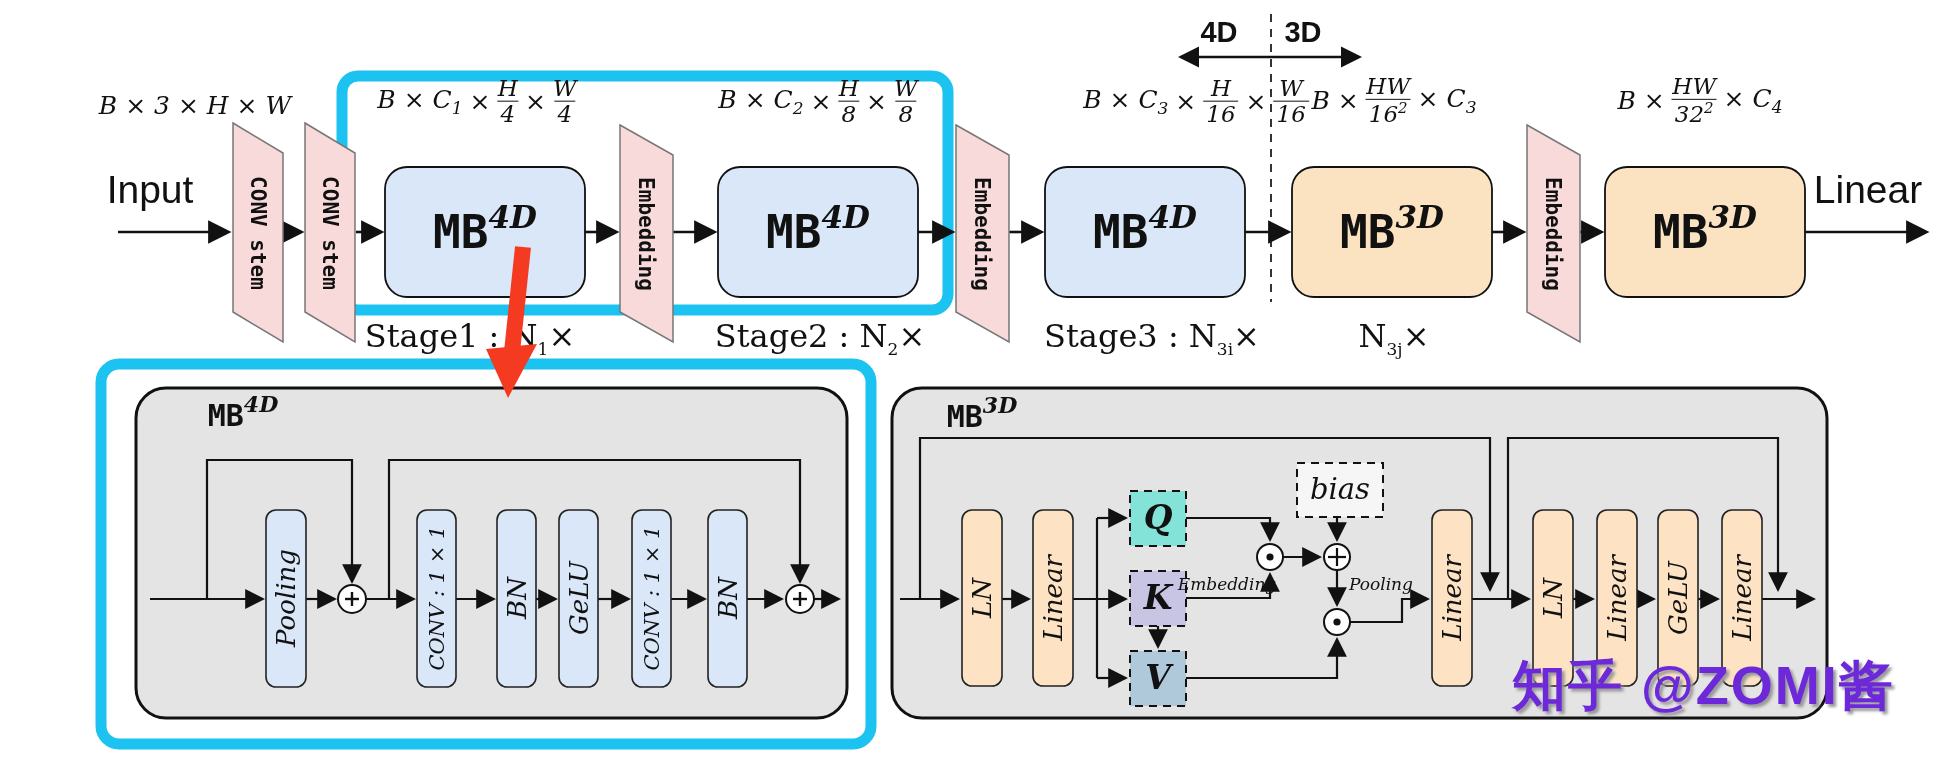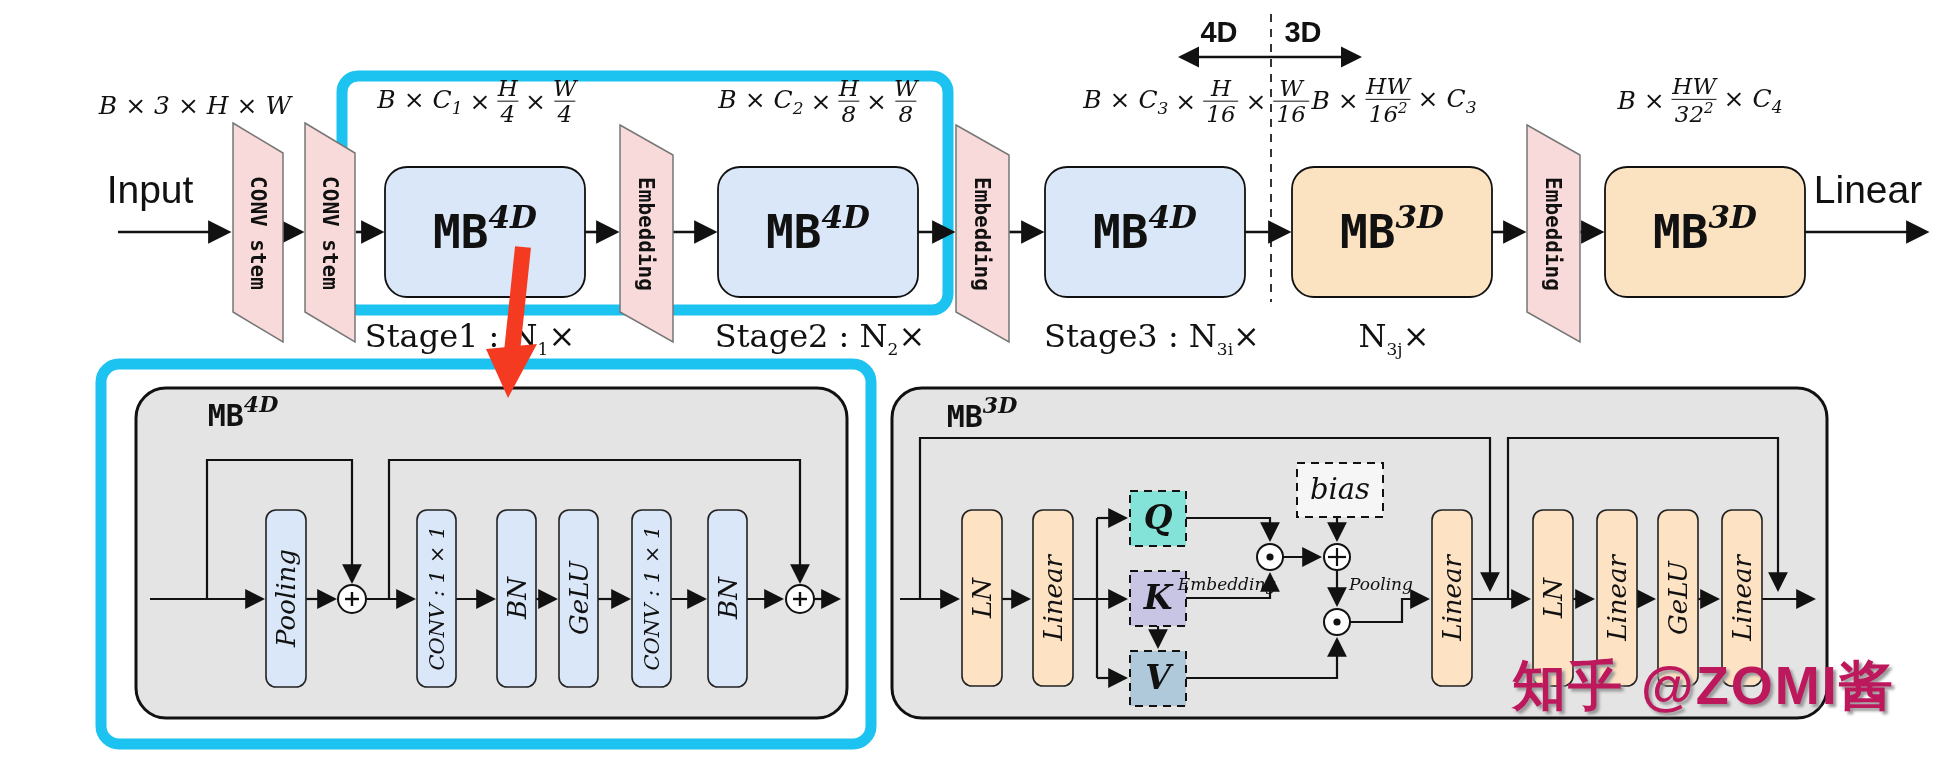--- a/index.html
+++ b/index.html
@@ -23,21 +23,21 @@
   .vlbl{position:absolute;transform:translate(-50%,-50%);z-index:3}
   .vlbl span{display:block;transform:rotate(-90deg);white-space:nowrap;
              font-family:"DejaVu Serif",serif;font-style:italic;font-size:26px}
   .vlbl.small span{font-size:21px}
   .plbl{position:absolute;transform:translate(-50%,-50%);z-index:3}
   .plbl span{display:block;transform:rotate(90deg);white-space:nowrap;
              font-family:"DejaVu Sans Mono",monospace;font-weight:bold;font-size:21px}
   .qkv{font-family:"DejaVu Serif",serif;font-style:italic;font-weight:600;font-size:33px}
   .bias{font-family:"DejaVu Serif",serif;font-style:italic;font-size:29px}
   .note{font-family:"DejaVu Serif",serif;font-style:italic;font-size:17px}
-  .wm{position:absolute;left:1512px;top:650px;z-index:6;font-size:54px;font-weight:bold;color:#be185d;
+  .wm{position:absolute;left:1512px;top:650px;z-index:6;font-size:54px;font-weight:bold;color:#6d28d9;
       text-shadow:3px 3px 3px #999;white-space:nowrap;letter-spacing:2px}
 </style>
 </head>
 <body>
 
 <div id="stage">
 
   <svg class="layer" width="1950" height="770" viewBox="0 0 1950 770">
     <defs>
       <marker id="ah" markerWidth="9" markerHeight="9" viewBox="0 0 10 10" refX="8.5" refY="5" orient="auto-start-reverse">

